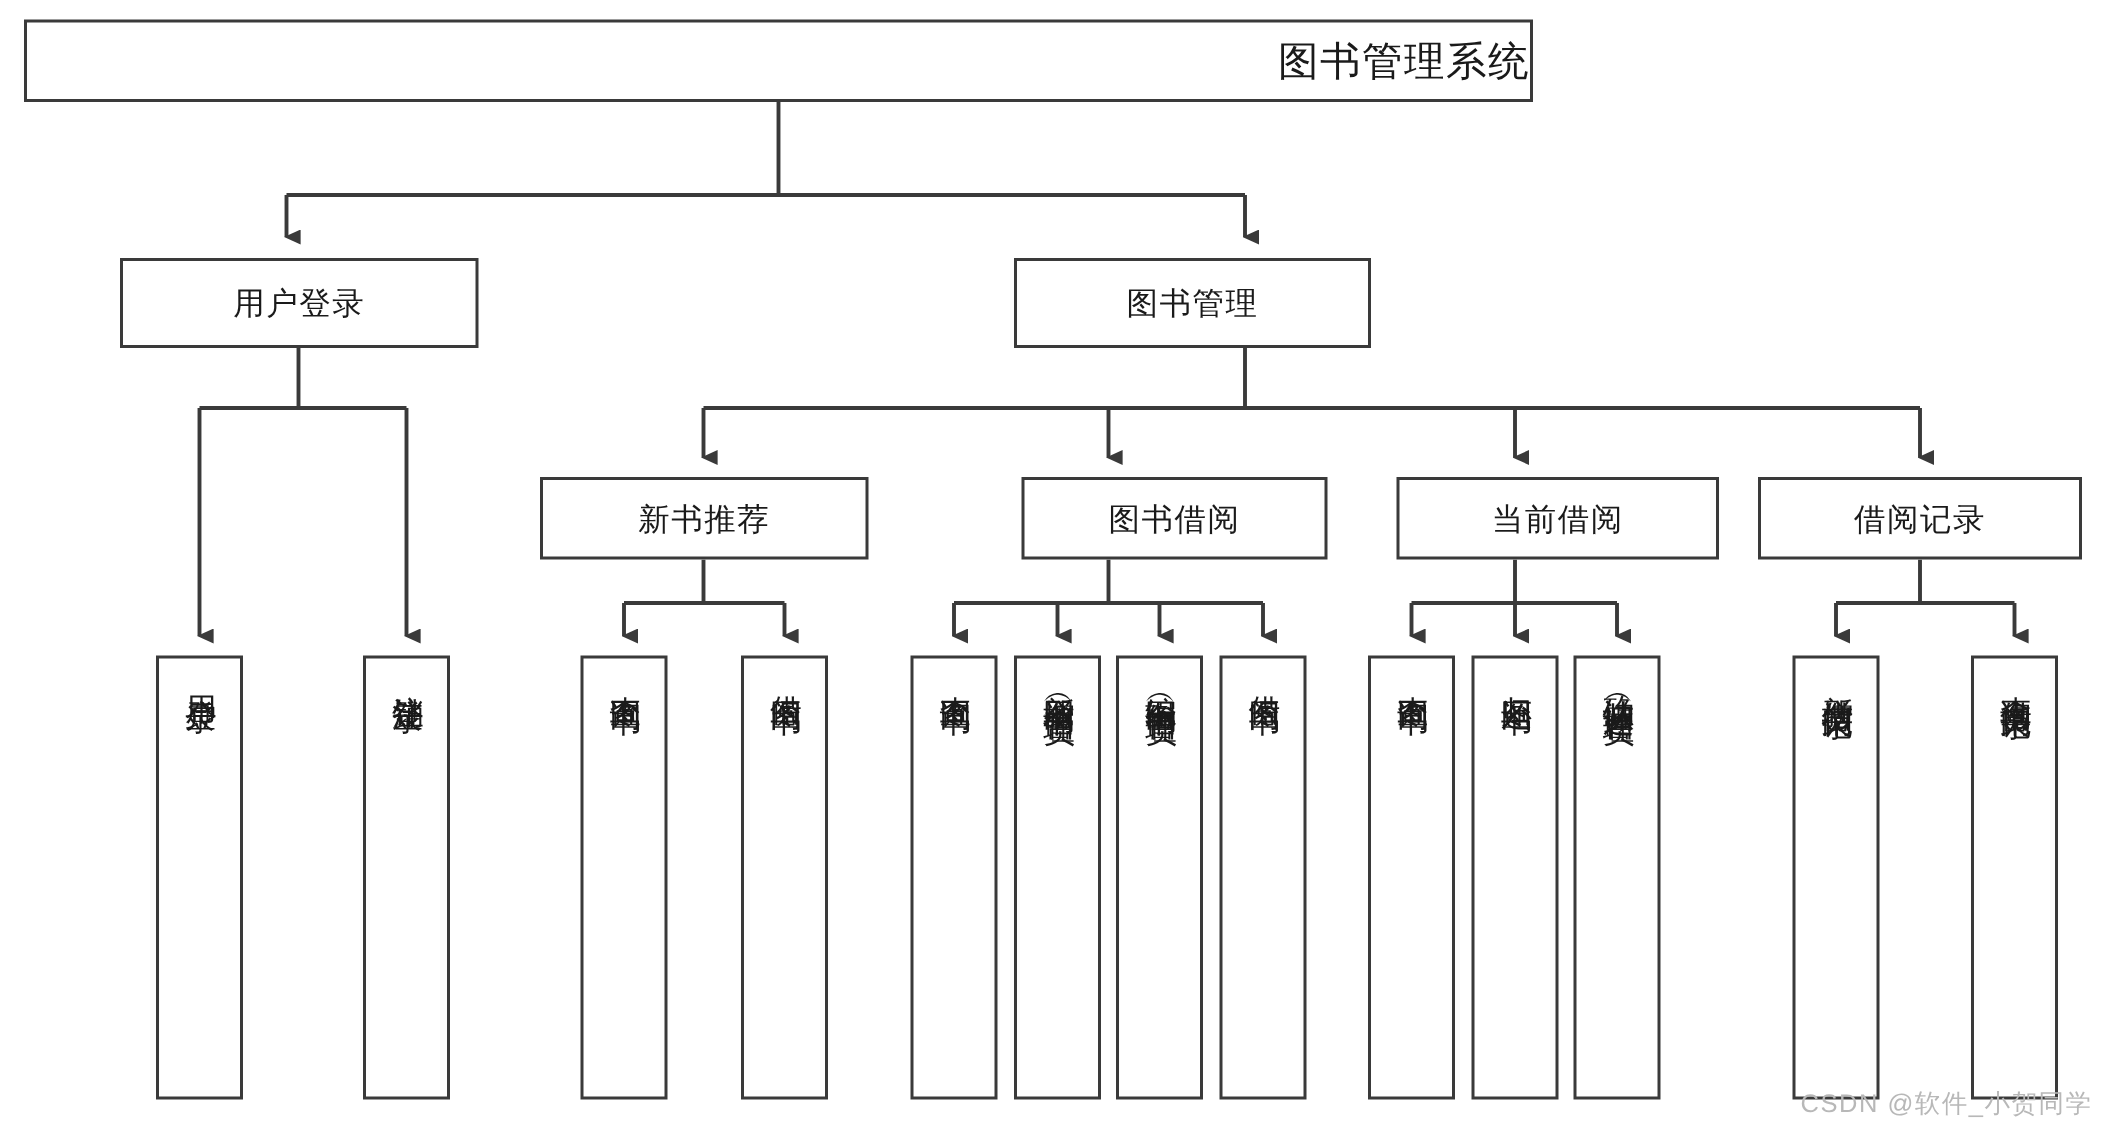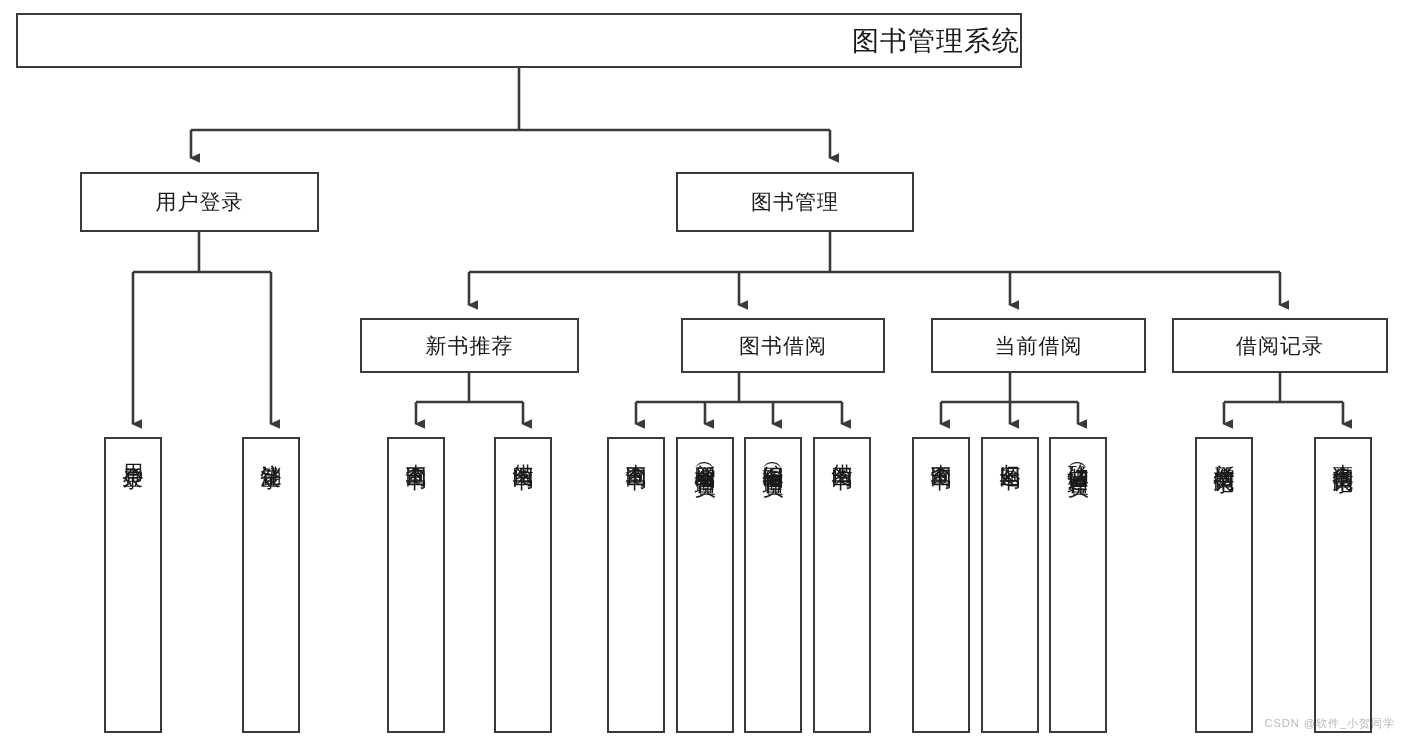--- a/index.html
+++ b/index.html
@@ -53,22 +53,22 @@
     text-orientation:upright;
     font-size:21px;
     line-height:1.24;
     letter-spacing:2px;
     white-space:nowrap;
     color:#1a1a1a;
   }
   .watermark{
     position:absolute;
     right:10px;
-    bottom:16px;
-    font-size:11px;
+    bottom:0;
+    font-size:17px;
     color:#b8b8b8;
     letter-spacing:1px;
     z-index:5;
     white-space:nowrap;
   }
 </style>
 </head>
 <body>
 
 <div id="diagram">

